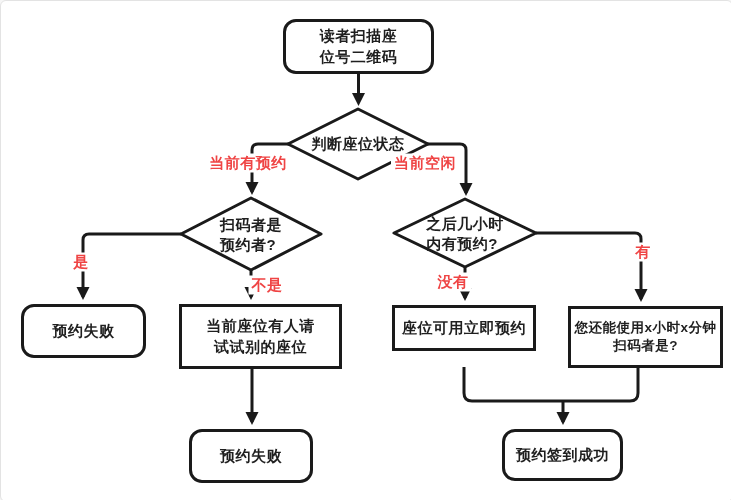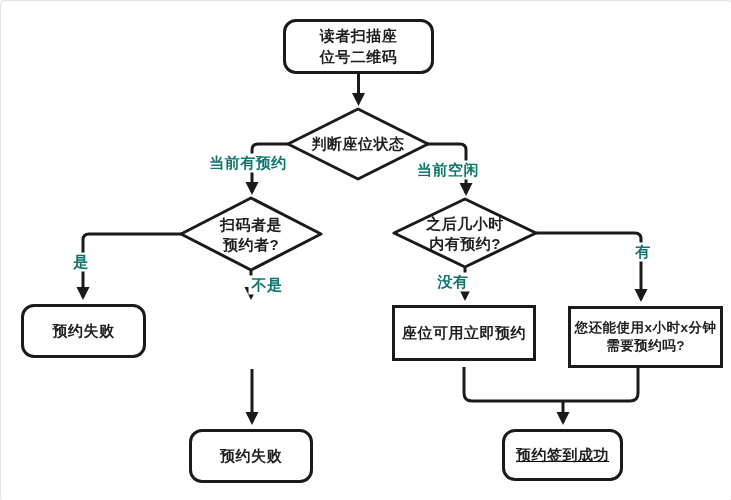--- a/index.html
+++ b/index.html
@@ -36,36 +36,35 @@
     font-size: 15px;
     line-height: 1.35;
     white-space: pre-line;
     letter-spacing: 0.5px;
   }
   .node.small span { font-size: 13.5px; }
   .rounded { border-radius: 13px; }
   .dtext {
     position: absolute;
     transform: translate(-50%, -50%);
-    text-align: center;
     font-weight: 700;
     color: #1f1f1f;
     font-size: 15px;
     line-height: 1.3;
     white-space: pre-line;
     letter-spacing: 0.5px;
     z-index: 3;
   }
   .elabel {
     position: absolute;
     transform: translate(-50%, -50%);
     background: #ffffff;
     padding: 0 3px;
     font-weight: 600;
-    color: #0f766e;
+    color: #ef4444;
     font-size: 15px;
     letter-spacing: 0.5px;
     z-index: 3;
     white-space: nowrap;
   }
 </style>
 </head>
 <body>
 
 <div class="canvas">
@@ -97,44 +96,48 @@
 
   <div class="node rounded" style="left:282px; top:18px; width:151px; height:55px;">
     <span>读者扫描座
 位号二维码</span>
   </div>
 
   <div class="node rounded" style="left:20px; top:303px; width:125px; height:54px;">
     <span>预约失败</span>
   </div>
 
+  <div class="node" style="left:178px; top:303px; width:163px; height:65px;">
+    <span>当前座位有人请
+试试别的座位</span>
+  </div>
 
   <div class="node rounded" style="left:188px; top:428px; width:124px; height:54px;">
     <span>预约失败</span>
   </div>
 
-  <div class="node" style="left:391px; top:304px; width:144px; height:56px;">
+  <div class="node" style="left:391px; top:304px; width:144px; height:46px;">
     <span>座位可用立即预约</span>
   </div>
 
   <div class="node small" style="left:567px; top:305px; width:155px; height:62px;">
     <span>您还能使用x小时x分钟
-需要预约吗?</span>
+扫码者是?</span>
   </div>
 
-  <div class="node rounded" style="left:501px; top:428px; width:121px; height:52px;text-decoration:underline;">
+  <div class="node rounded" style="left:501px; top:428px; width:121px; height:52px;">
     <span>预约签到成功</span>
   </div>
 
   <div class="dtext" style="left:357px; top:143px;">判断座位状态</div>
   <div class="dtext" style="left:464px; top:232px;">之后几小时
 内有预约?</div>
   <div class="dtext" style="left:250px; top:233px;">扫码者是
 预约者?</div>
 
   <div class="elabel" style="left:247px; top:162px;">当前有预约</div>
-  <div class="elabel" style="left:447px; top:162px;margin-top:7px;">当前空闲</div>
+  <div class="elabel" style="left:424px; top:162px;">当前空闲</div>
   <div class="elabel" style="left:80px; top:261px;">是</div>
   <div class="elabel" style="left:266px; top:284px;">不是</div>
   <div class="elabel" style="left:452px; top:281px;">没有</div>
   <div class="elabel" style="left:642px; top:251px;">有</div>
 
 </div>
 
 </body></html>

